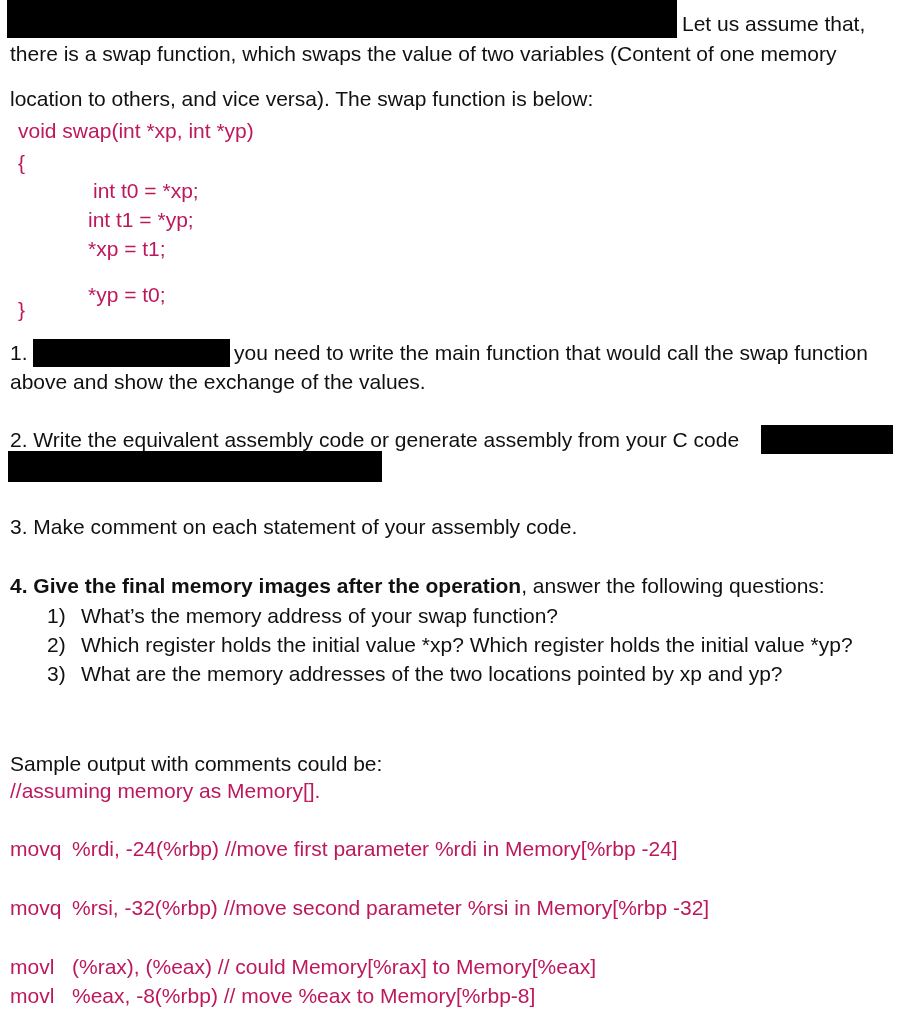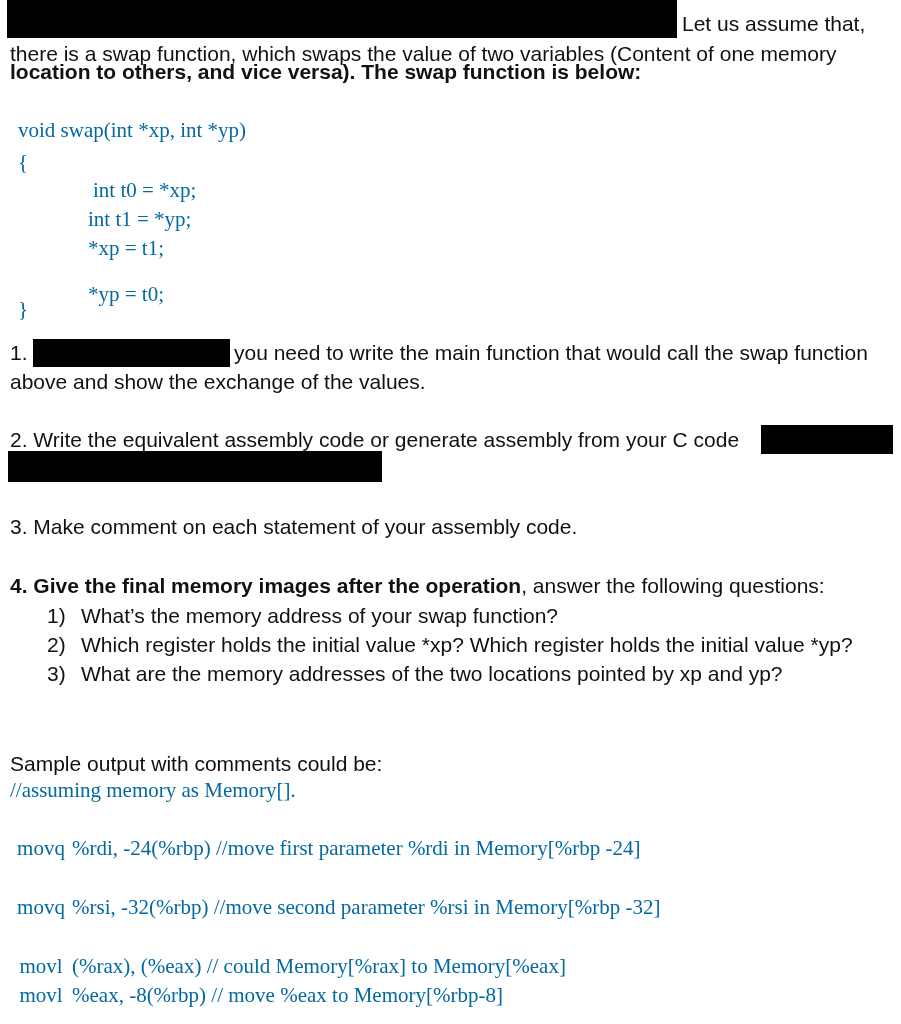--- a/index.html
+++ b/index.html
@@ -3,36 +3,36 @@
 <meta charset="utf-8">
 <style>
   html, body { margin: 0; padding: 0; background: #ffffff; }
   body {
     width: 901px; height: 1024px; position: relative; overflow: hidden;
     color: #111111;
     font-family: "Liberation Sans", sans-serif;
   }
   .abs { position: absolute; white-space: nowrap; }
   .sans { font-family: "Liberation Sans", sans-serif; font-size: 21px; line-height: 29px; }
-  .serif { font-family: Liberation Serif, serif; font-size: 21px; line-height: 29px; color: #0369a1; }
+  .serif { font-family: Liberation Sans, sans-serif; font-size: 21px; line-height: 29px; color: #be185d; }
   .redact { position: absolute; background: #000000; }
   .bold { font-weight: bold; }
-  .code-kw { display: inline-block; width: 62px; text-align: center; }
+  .code-kw { display: inline-block; width: 62px; }
 </style>
 </head>
 <body>
 
 <div class="redact" style="left:7px; top:0; width:670px; height:38px;"></div>
 <div class="redact" style="left:33px; top:339px; width:197px; height:28px;"></div>
 <div class="redact" style="left:761px; top:425px; width:132px; height:29px;"></div>
 <div class="redact" style="left:8px; top:451px; width:374px; height:31px;"></div>
 
 <div class="abs sans" style="left:682px; top:9px;">Let us assume that,</div>
 <div class="abs sans" style="left:10px; top:39px;">there is a swap function, which swaps the value of two variables (Content of one memory</div>
-<div class="abs sans" style="left:10px; top:57px;font-weight:bold;">location to others, and vice versa). The swap function is below:</div>
+<div class="abs sans" style="left:10px; top:84px;">location to others, and vice versa). The swap function is below:</div>
 
 <div>
   <div class="abs serif" style="left:18px; top:116px;">void swap(int *xp, int *yp)</div>
   <div class="abs serif" style="left:18px; top:148px;">{</div>
   <div class="abs serif" style="left:93px; top:176px;">int t0 = *xp;</div>
   <div class="abs serif" style="left:88px; top:205px;">int t1 = *yp;</div>
   <div class="abs serif" style="left:88px; top:234px;">*xp = t1;</div>
   <div class="abs serif" style="left:88px; top:280px;">*yp = t0;</div>
   <div class="abs serif" style="left:18px; top:295px;">}</div>
 </div>

